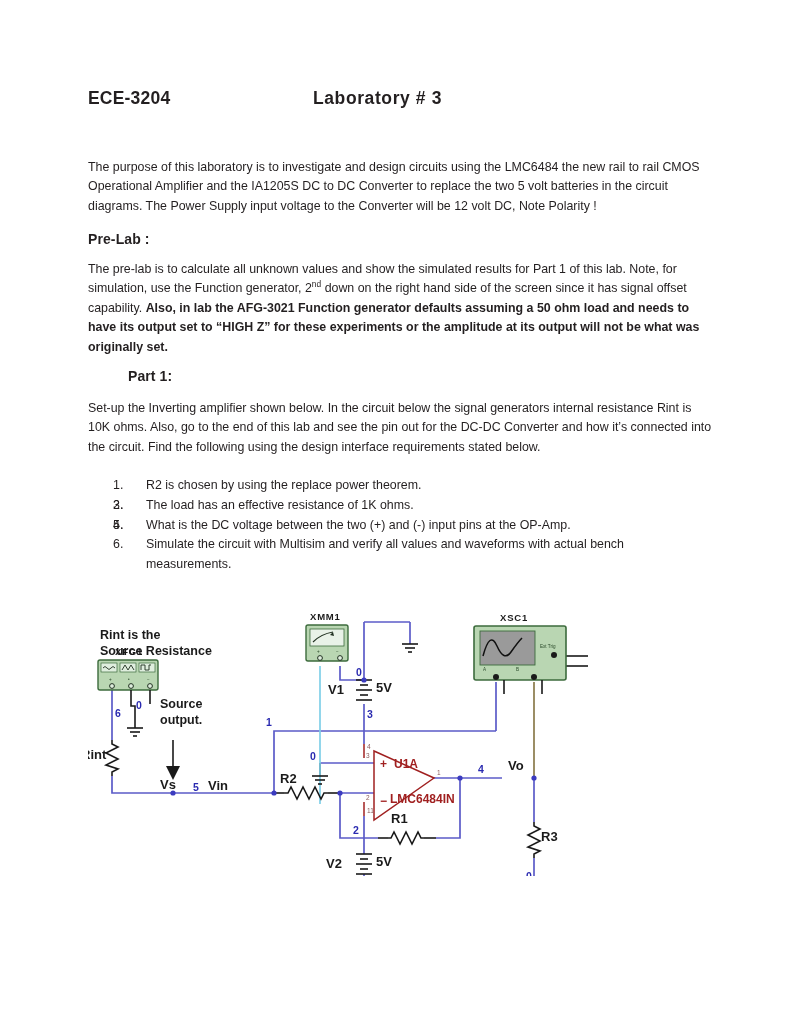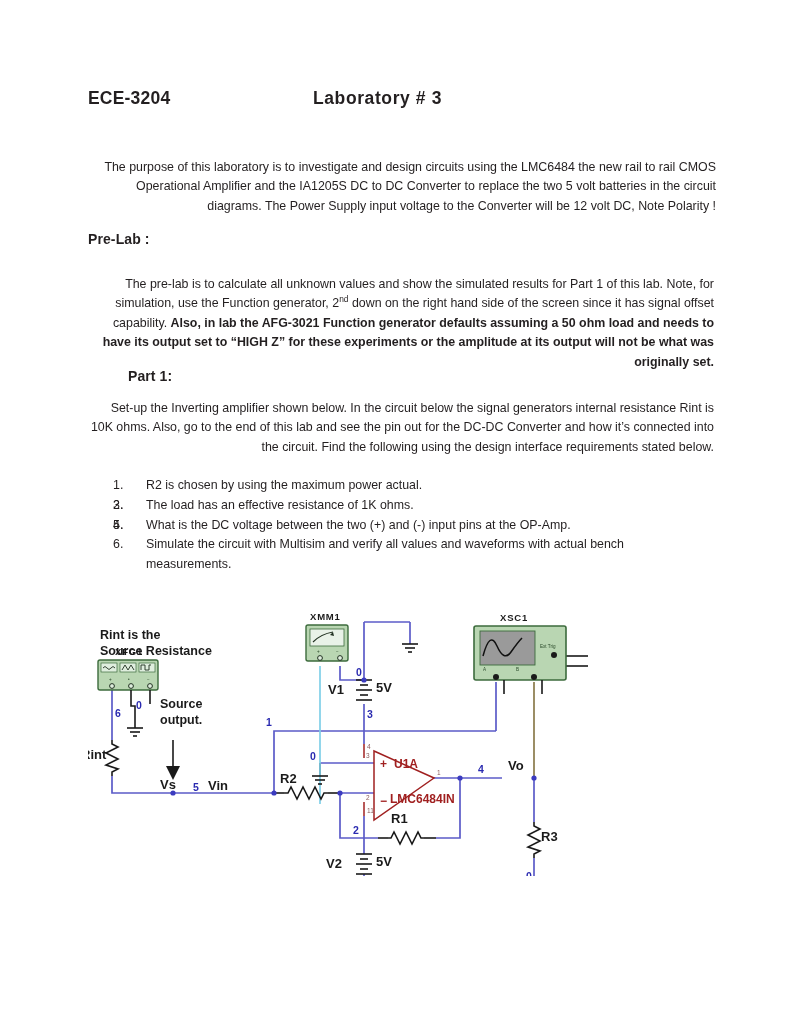--- a/index.html
+++ b/index.html
@@ -44,37 +44,37 @@
     position: absolute;
     left: 225px;
     top: 0;
     letter-spacing: 0.6px;
   }
 
   
   .para {
     font-size: 12.4px;
     line-height: 19.4px;
-    text-align: right;
+    text-align: left;
   }
   .sec-head {
     font-weight: bold;
     font-size: 14px;
     letter-spacing: 0.1px;
   }
   .b { font-weight: bold; }
   sup {
     font-size: 8.4px;
     vertical-align: super;
     line-height: 0;
   }
 
   #intro-para  { position: absolute; left: 0; top: 158px;  width: 628px; }
   #prelab-head { position: absolute; left: 0; top: 231px; }
-  #prelab-para { position: absolute; left: 0; top: 275px;  width: 626px; }
+  #prelab-para { position: absolute; left: 0; top: 260px;  width: 626px; }
   #part1-head  { position: absolute; left: 0; top: 368px; margin-left: 40px; }
   #part1-para  { position: absolute; left: 0; top: 399px;  width: 626px; }
 
   
   #req-list {
     position: absolute;
     left: 0;
     top: 476px;
     width: 600px;
   }
@@ -138,21 +138,21 @@
     <div class="para" id="intro-para">The purpose of this laboratory is to investigate and design circuits using the LMC6484 the new rail to rail CMOS Operational Amplifier and the IA1205S DC to DC Converter to replace the two 5 volt batteries in the circuit diagrams. The Power Supply input voltage to the Converter will be 12 volt DC, Note Polarity !</div>
 
     <div class="sec-head" id="prelab-head">Pre-Lab :</div>
     <div class="para" id="prelab-para"><span>The pre-lab is to calculate all unknown values and show the simulated results for Part 1 of this lab. Note, for simulation, use the Function generator, 2</span><sup>nd</sup><span> down on the right hand side of the screen since it has signal offset capability. </span><span class="b">Also, in lab the AFG-3021 Function generator defaults  assuming a 50 ohm load and needs to have its output set to “HIGH Z” for these experiments or the amplitude at its output will not be what was originally set.</span></div>
 
     <div class="sec-head" id="part1-head">Part 1:</div>
     <div class="para" id="part1-para">Set-up the Inverting amplifier shown below. In the circuit below the signal generators internal resistance Rint is 10K ohms.  Also, go to the end of this lab and see the pin out for the DC-DC Converter and how it’s connected into the circuit.  Find the following using the design interface requirements stated below.</div>
 
     <div id="req-list">
       <ol>
-          <li><span class="num">1.</span><span> R2 is chosen by using the maximum power actual.</span></li>
+          <li><span class="num">1.</span><span> R2 is chosen by using the replace power theorem.</span></li>
           <li><span class="num">2.</span></li>
           <li><span class="num">3.</span><span>The load has an effective resistance of 1K ohms.</span></li>
           <li><span class="num">4.</span></li>
           <li><span class="num">5.</span><span>What is the DC voltage between the two (+) and (-) input pins at the OP-Amp.</span></li>
           <li><span class="num">6.</span><span>Simulate the circuit with Multisim and verify all values and waveforms with actual bench measurements.</span></li>
         </ol>
     </div>
 
     <div id="figure">
       <svg width="628" height="300" viewBox="0 0 628 300" xmlns="http://www.w3.org/2000/svg">

